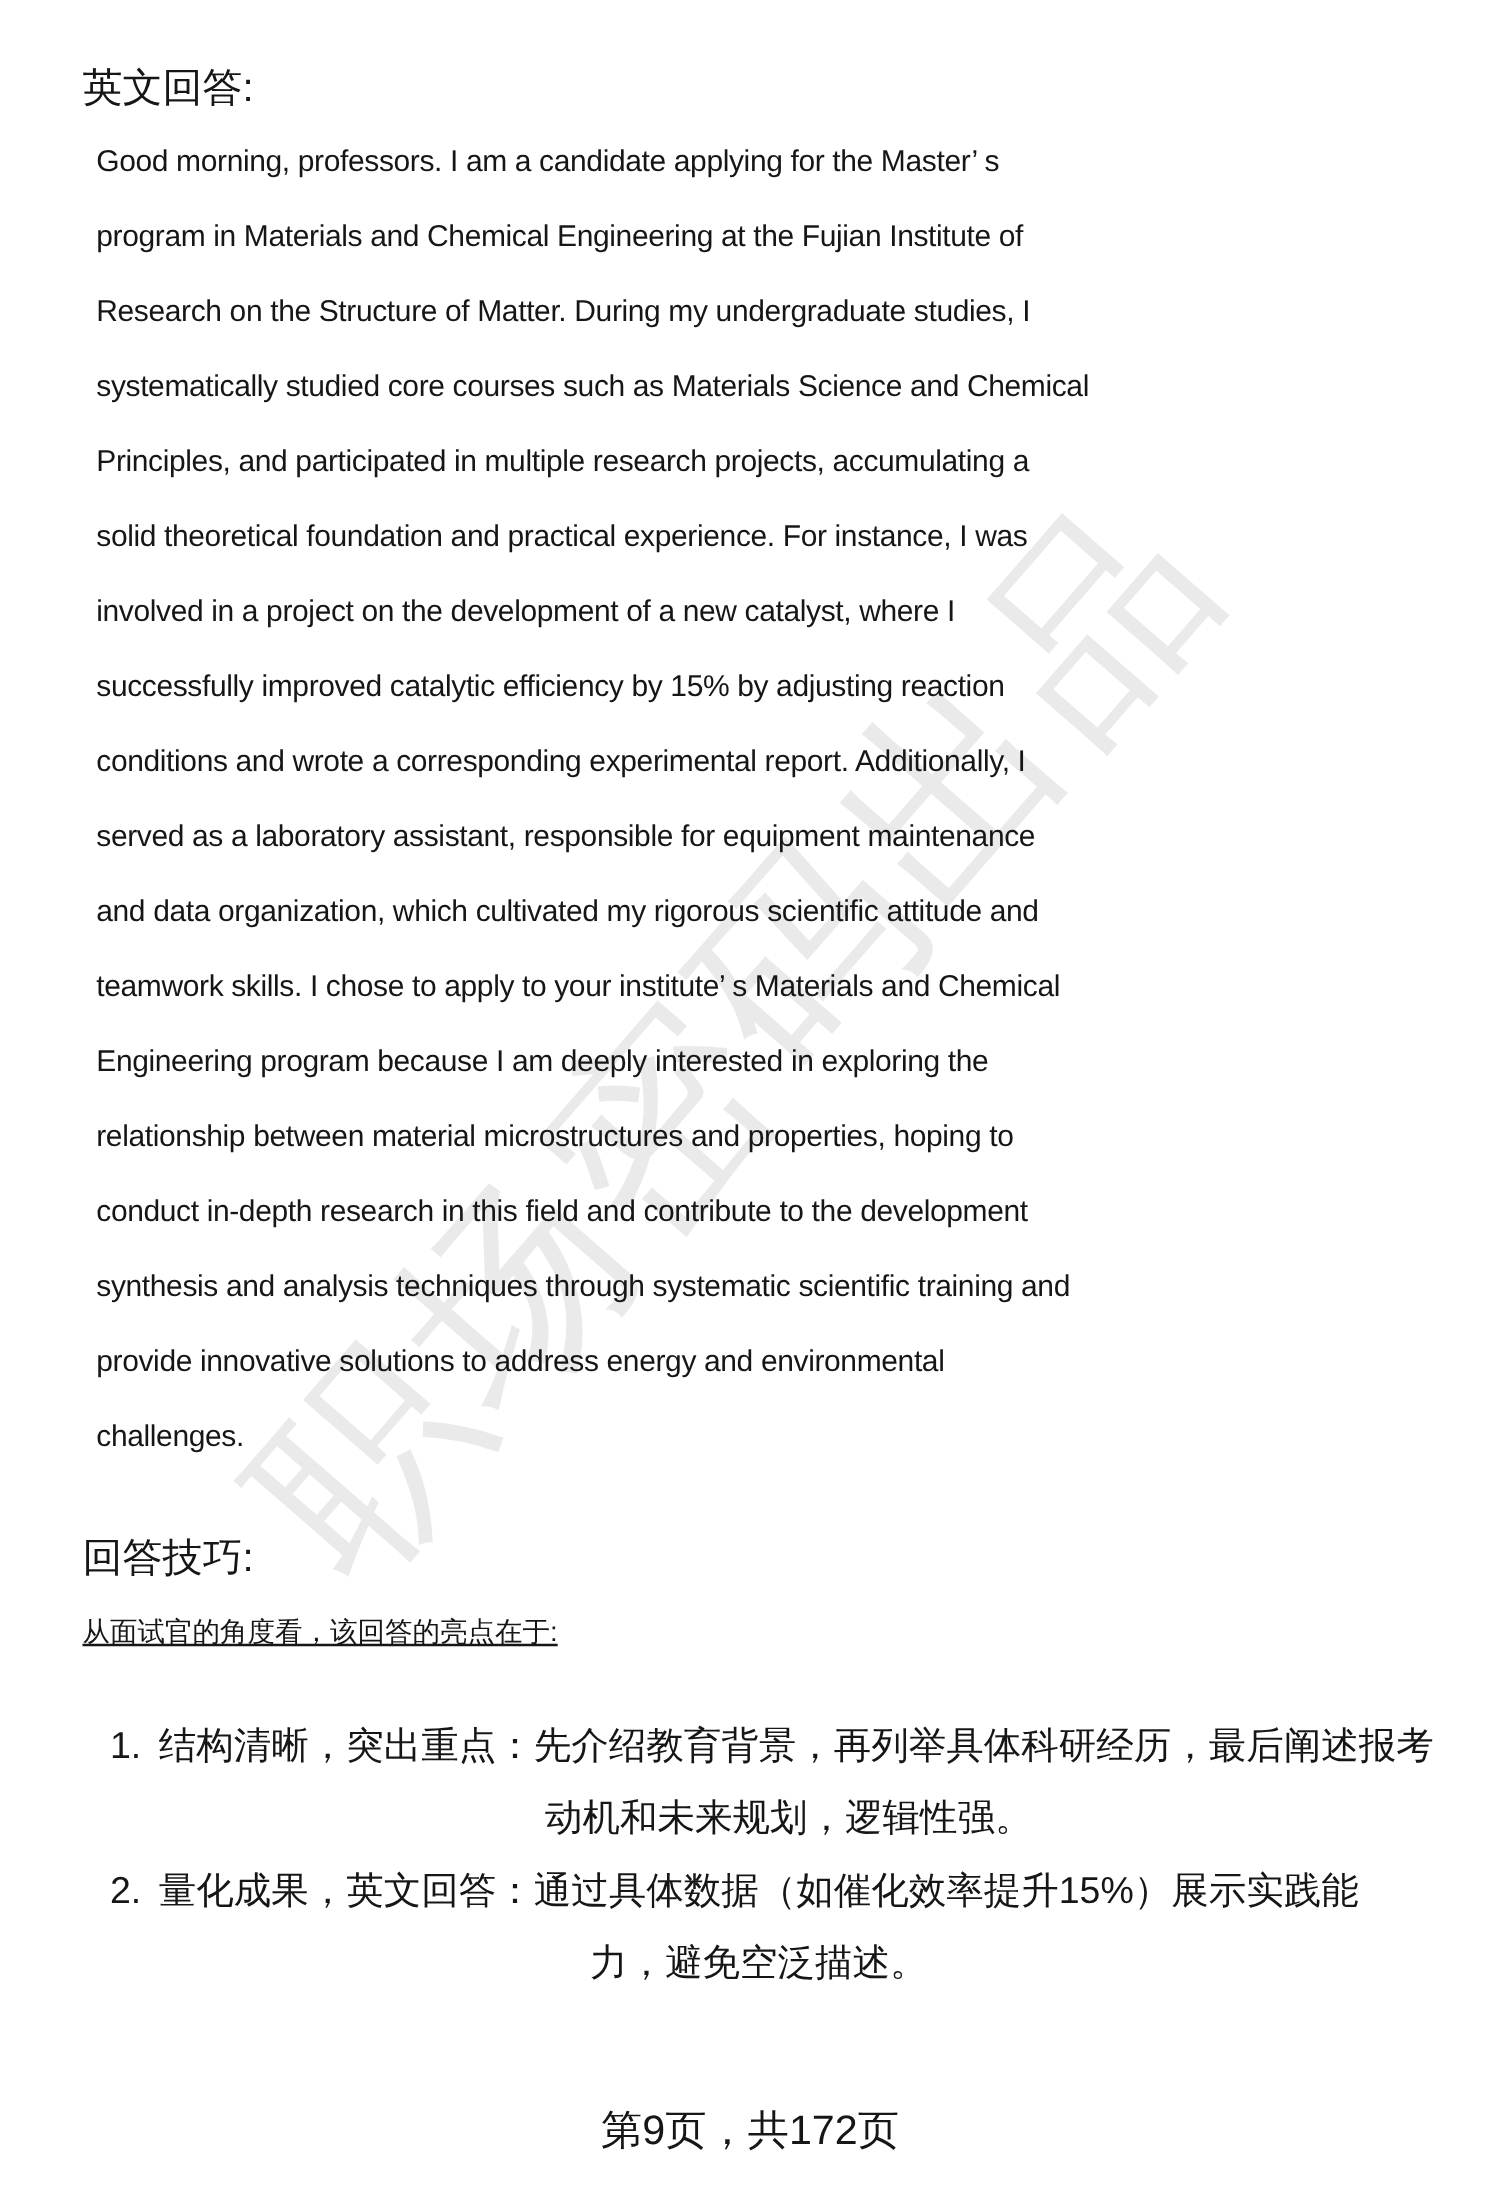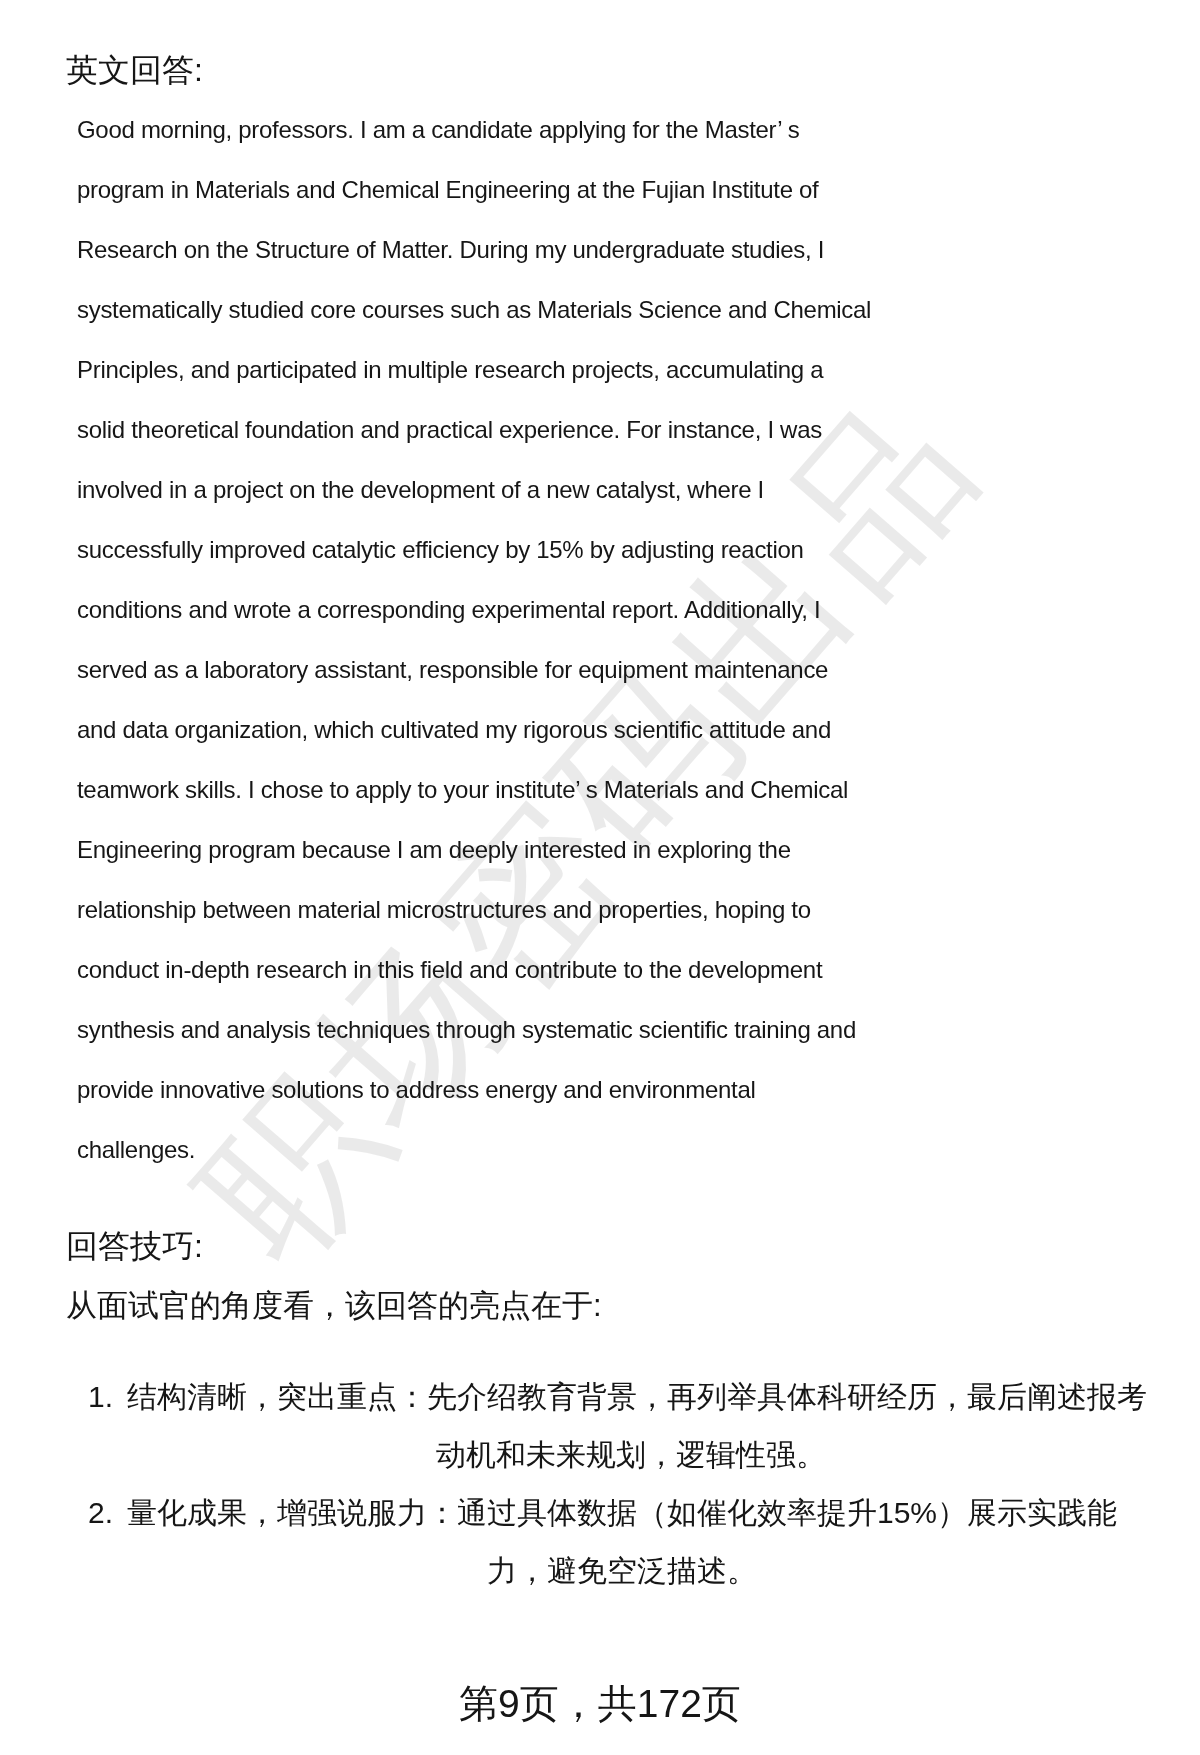--- a/index.html
+++ b/index.html
@@ -50,23 +50,24 @@
   .en-line {
     font-size: 24px;
     line-height: 60px;
     letter-spacing: -0.3px;
     white-space: nowrap;
     margin-left: 11px;
   }
   .spacer-a { height: 36px; }
   .spacer-b { height: 32px; }
   .tips-intro {
-    font-size: 31px;
+    font-size: 22px;
     line-height: 60px;
     white-space: nowrap;
+    text-decoration: underline;
   }
   .list { }
   .list-item {
     display: flex;
     align-items: flex-start;
     padding-left: 22px;
   }
   .list-num {
     flex: none;
     width: 39px;
@@ -79,21 +80,21 @@
     line-height: 58px;
     white-space: nowrap;
     text-align: center;
   }
   .footer {
     position: absolute;
     left: 0;
     right: 0;
     top: 1674px;
     text-align: center;
-    font-size: 39px;
+    font-size: 33px;
     line-height: 60px;
     z-index: 1;
   }
 </style>
 </head>
 <body>
 
 <div class="page">
 
   <div class="watermark">职场密码出品</div>
@@ -137,21 +138,21 @@
         <div class="list-num">1.</div>
         <div class="list-lines">
           <div class="cn-line">结构清晰，突出重点：先介绍教育背景，再列举具体科研经历，最后阐述报考</div>
           <div class="cn-line">动机和未来规划，逻辑性强。</div>
         </div>
       </div>
 
       <div class="list-item">
         <div class="list-num">2.</div>
         <div class="list-lines">
-          <div class="cn-line">量化成果，增强说服力：通过具体数据（如催化效率提升15%）展示实践能</div>
+          <div class="cn-line">量化成果，英文回答：通过具体数据（如催化效率提升15%）展示实践能</div>
           <div class="cn-line">力，避免空泛描述。</div>
         </div>
       </div>
 
     </div>
   </div>
 
   <div class="footer">第9页，共172页</div>
 
 </div>

